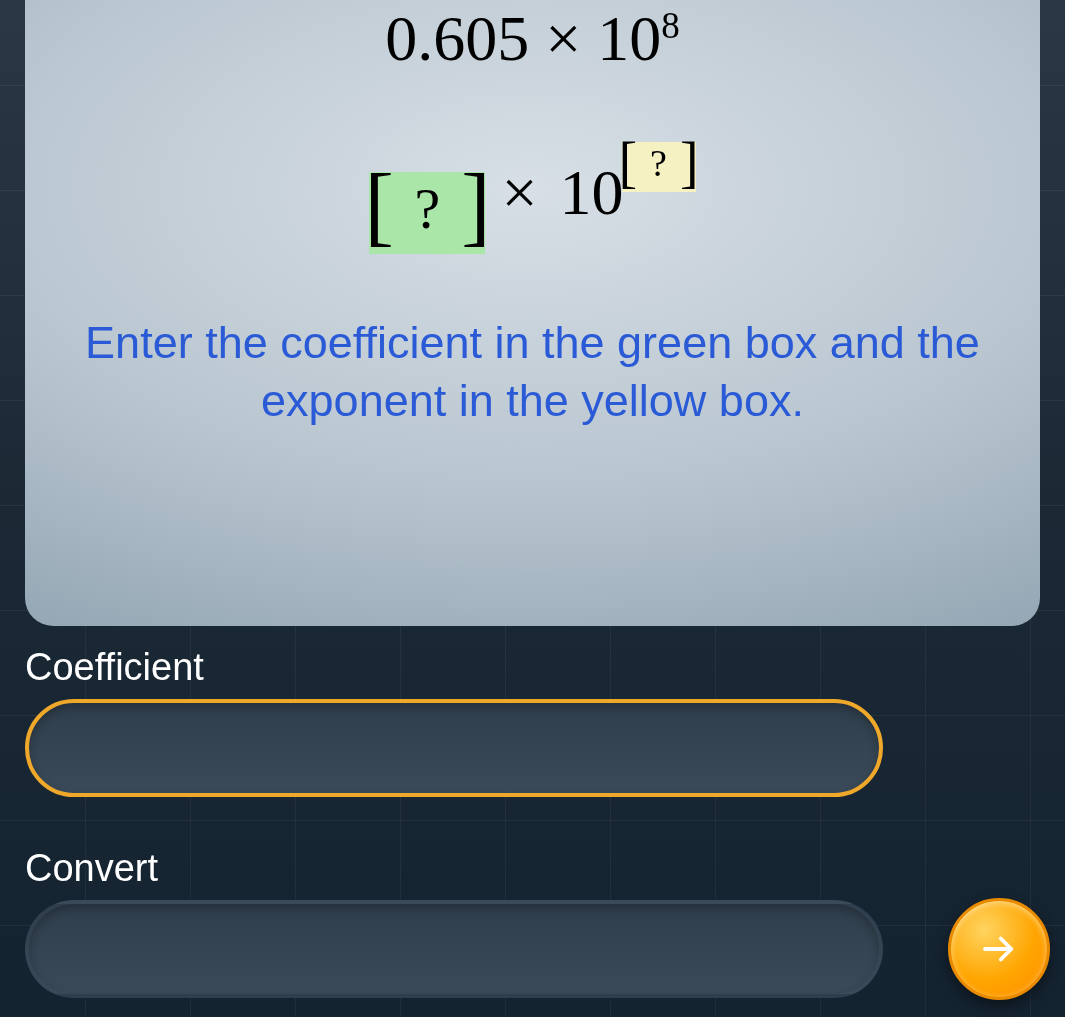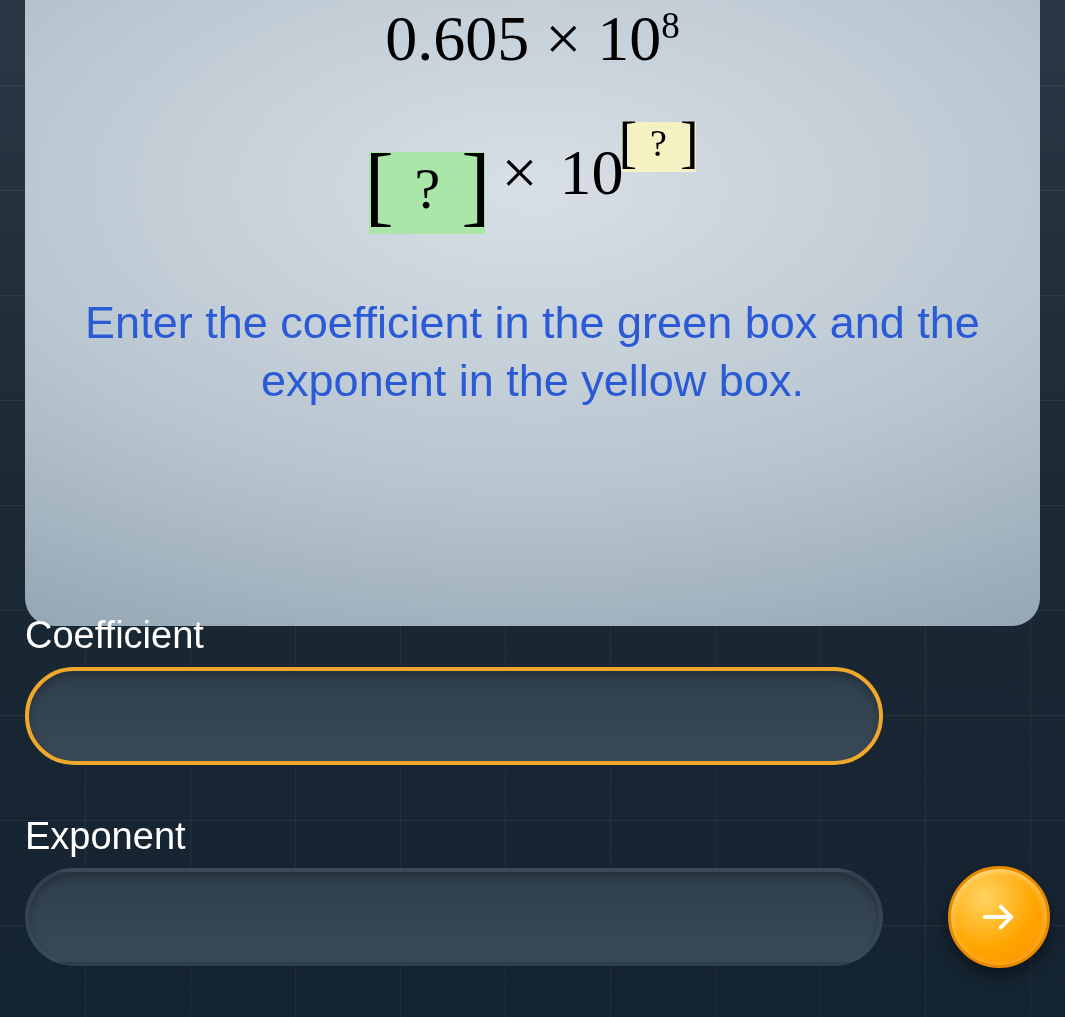--- a/index.html
+++ b/index.html
@@ -32,21 +32,21 @@
     text-align: center;
     line-height: 1.28;
     margin: 0 60px 50px;
     font-weight: 400;
   }
   .given {
     text-align: center;
     color: #000;
     font-family: "Times New Roman", Times, serif;
     font-size: 64px;
-    margin-bottom: 46px;
+    margin-bottom: 66px;
   }
   .given sup { font-size: 0.58em; vertical-align: super; line-height: 0; }
   .answer-line {
     text-align: center;
     color: #000;
     font-family: "Times New Roman", Times, serif;
     font-size: 64px;
     margin-bottom: 60px;
   }
   .answer-line .ten { margin-left: 6px; }
@@ -81,21 +81,21 @@
   .hint {
     color: #2a5ad6;
     font-size: 45px;
     text-align: center;
     line-height: 1.28;
     margin: 0 50px;
   }
 
   .form-area {
     position: absolute;
-    left: 25px; top: 614px;
+    left: 25px; top: 646px;
     width: 1015px;
   }
   .label {
     color: #ffffff;
     font-size: 38px;
     font-weight: 500;
     margin-bottom: 10px;
   }
   .label2 { margin-top: 50px; }
   .input {
@@ -155,21 +155,21 @@
     </span>
   </div>
 
   <div class="hint">Enter the coefficient in the green box and the exponent in the yellow box.</div>
 </div>
 
 <div class="form-area">
   <div class="label">Coefficient</div>
   <input class="input active" type="text" value="" style="">
 
-  <div class="label label2">Exponent</div>
+  <div class="label label2">Convert</div>
   <input class="input" type="text" value="" style="">
 
   <button class="submit-btn">
     <svg viewBox="0 0 24 24" fill="none" stroke="#ffffff" stroke-width="2.2" stroke-linecap="round" stroke-linejoin="round">
       <line x1="4" y1="12" x2="19" y2="12"></line>
       <polyline points="13 6 19 12 13 18"></polyline>
     </svg>
   </button>
 </div>
 

